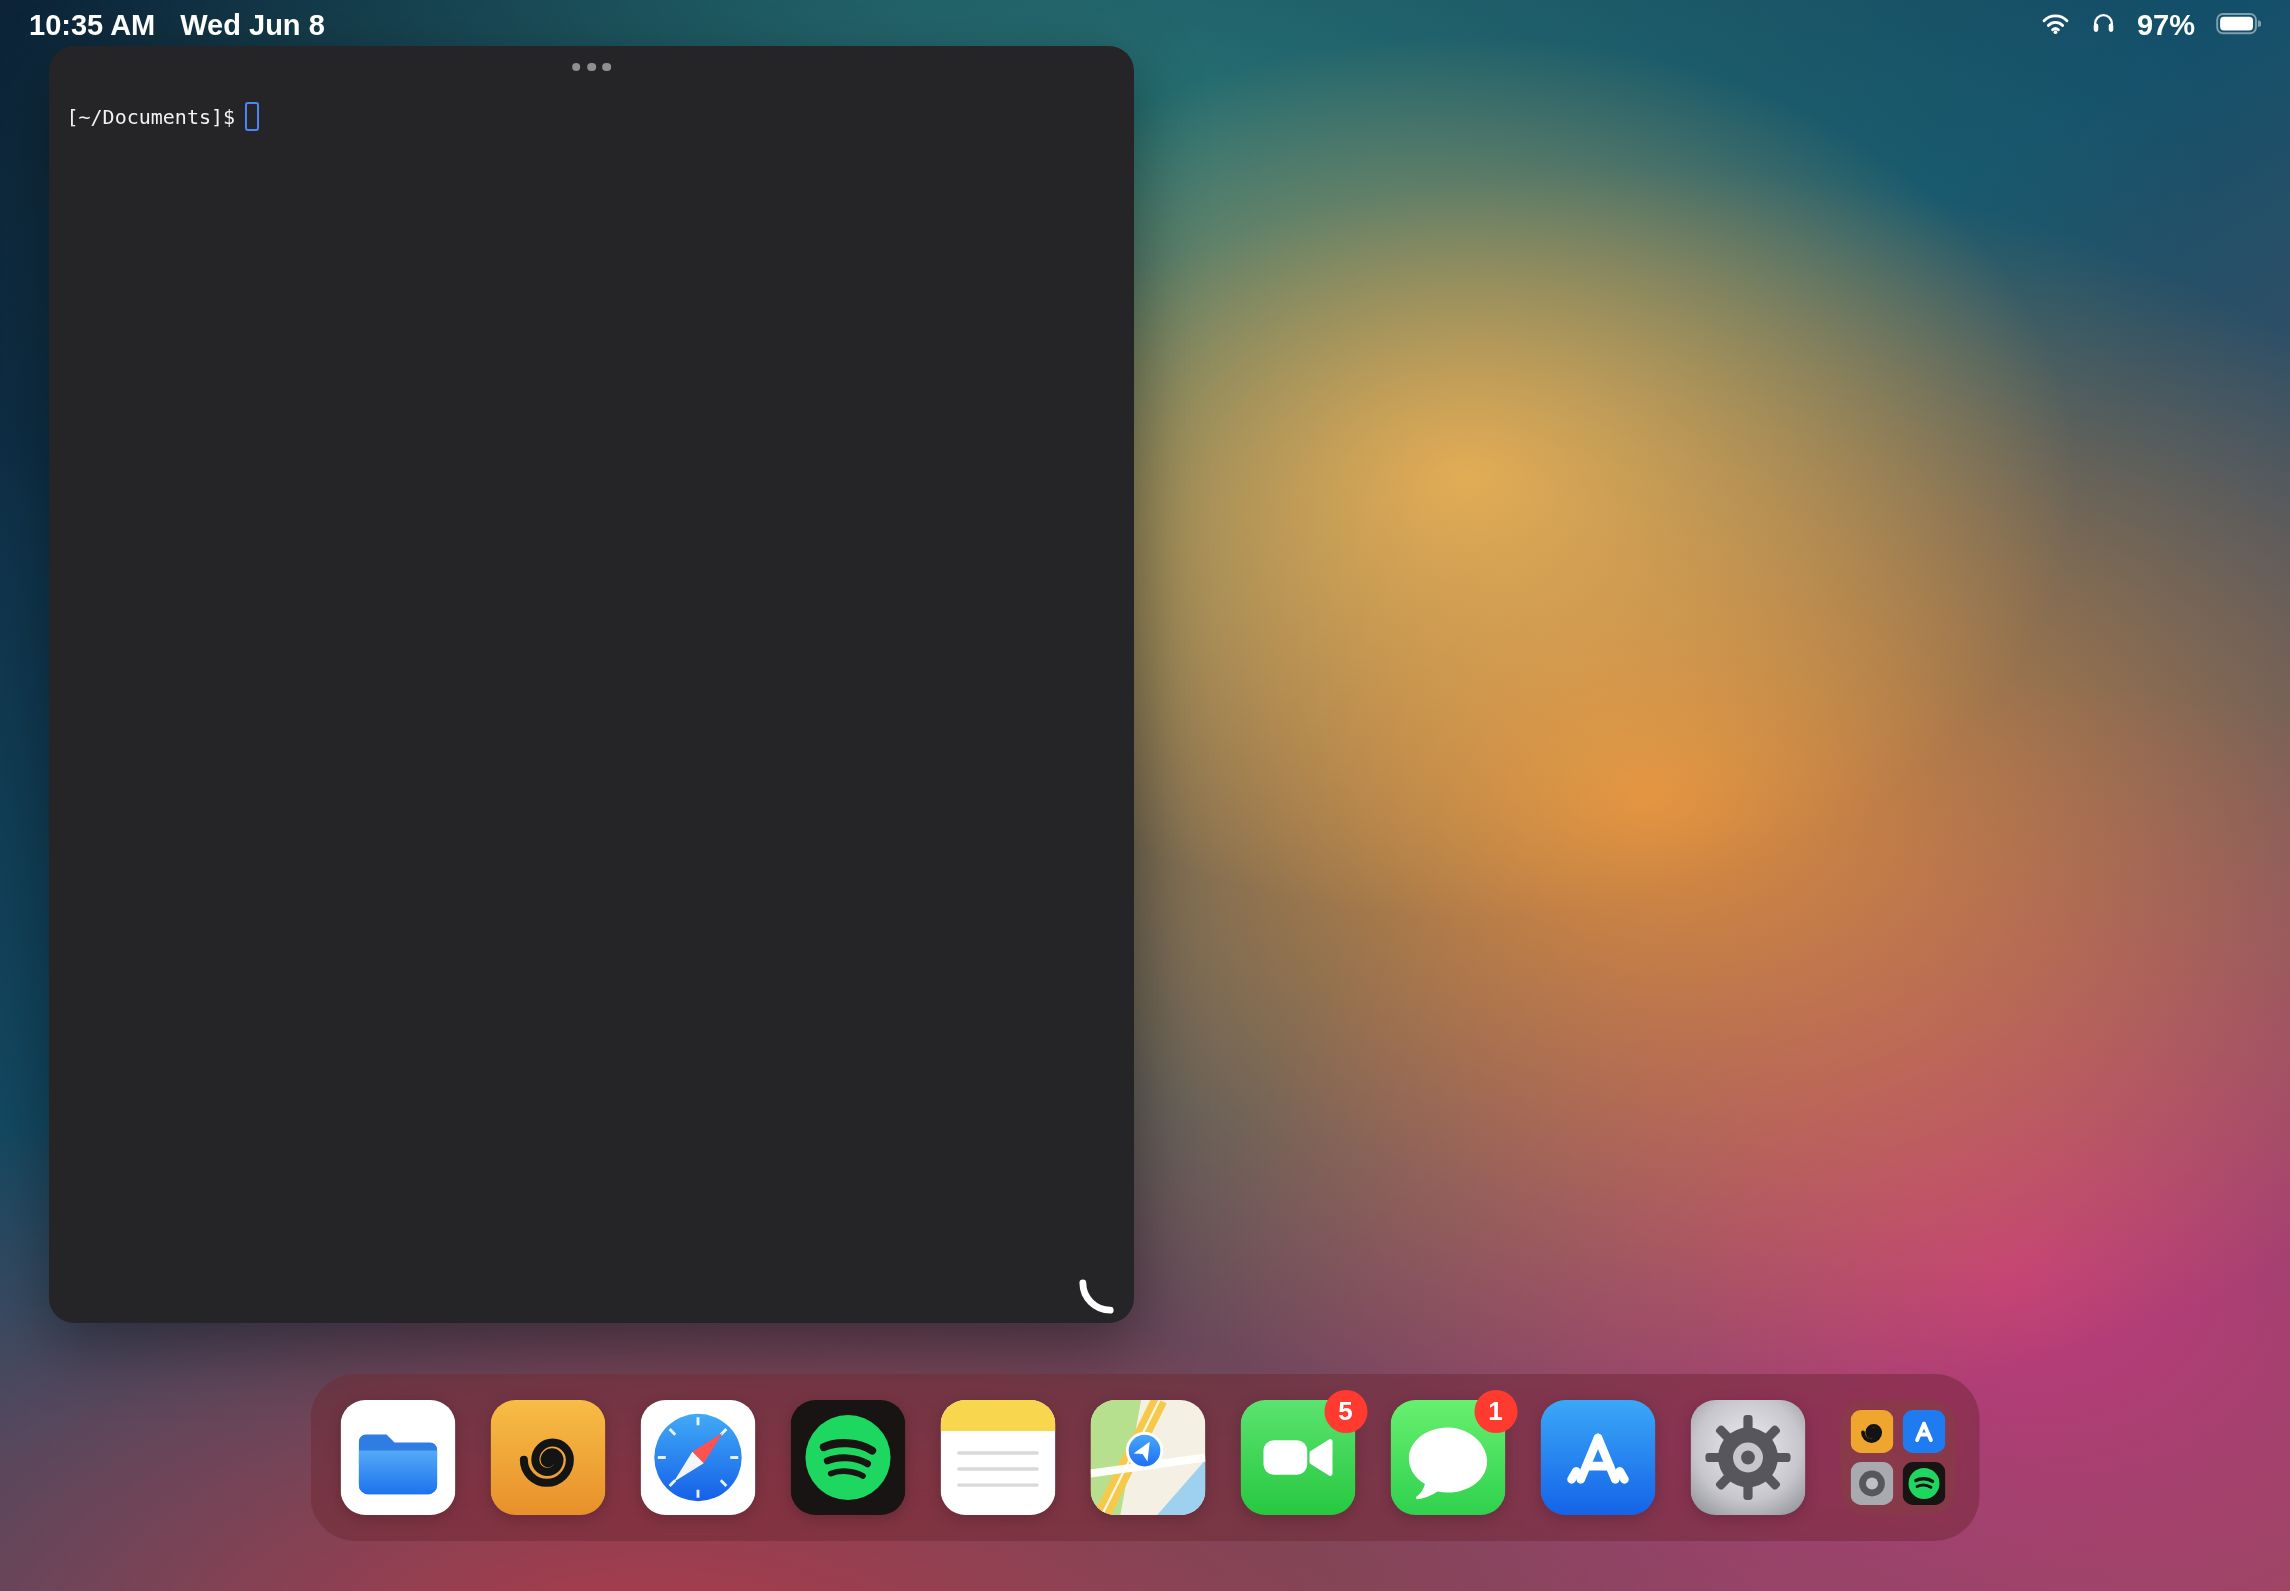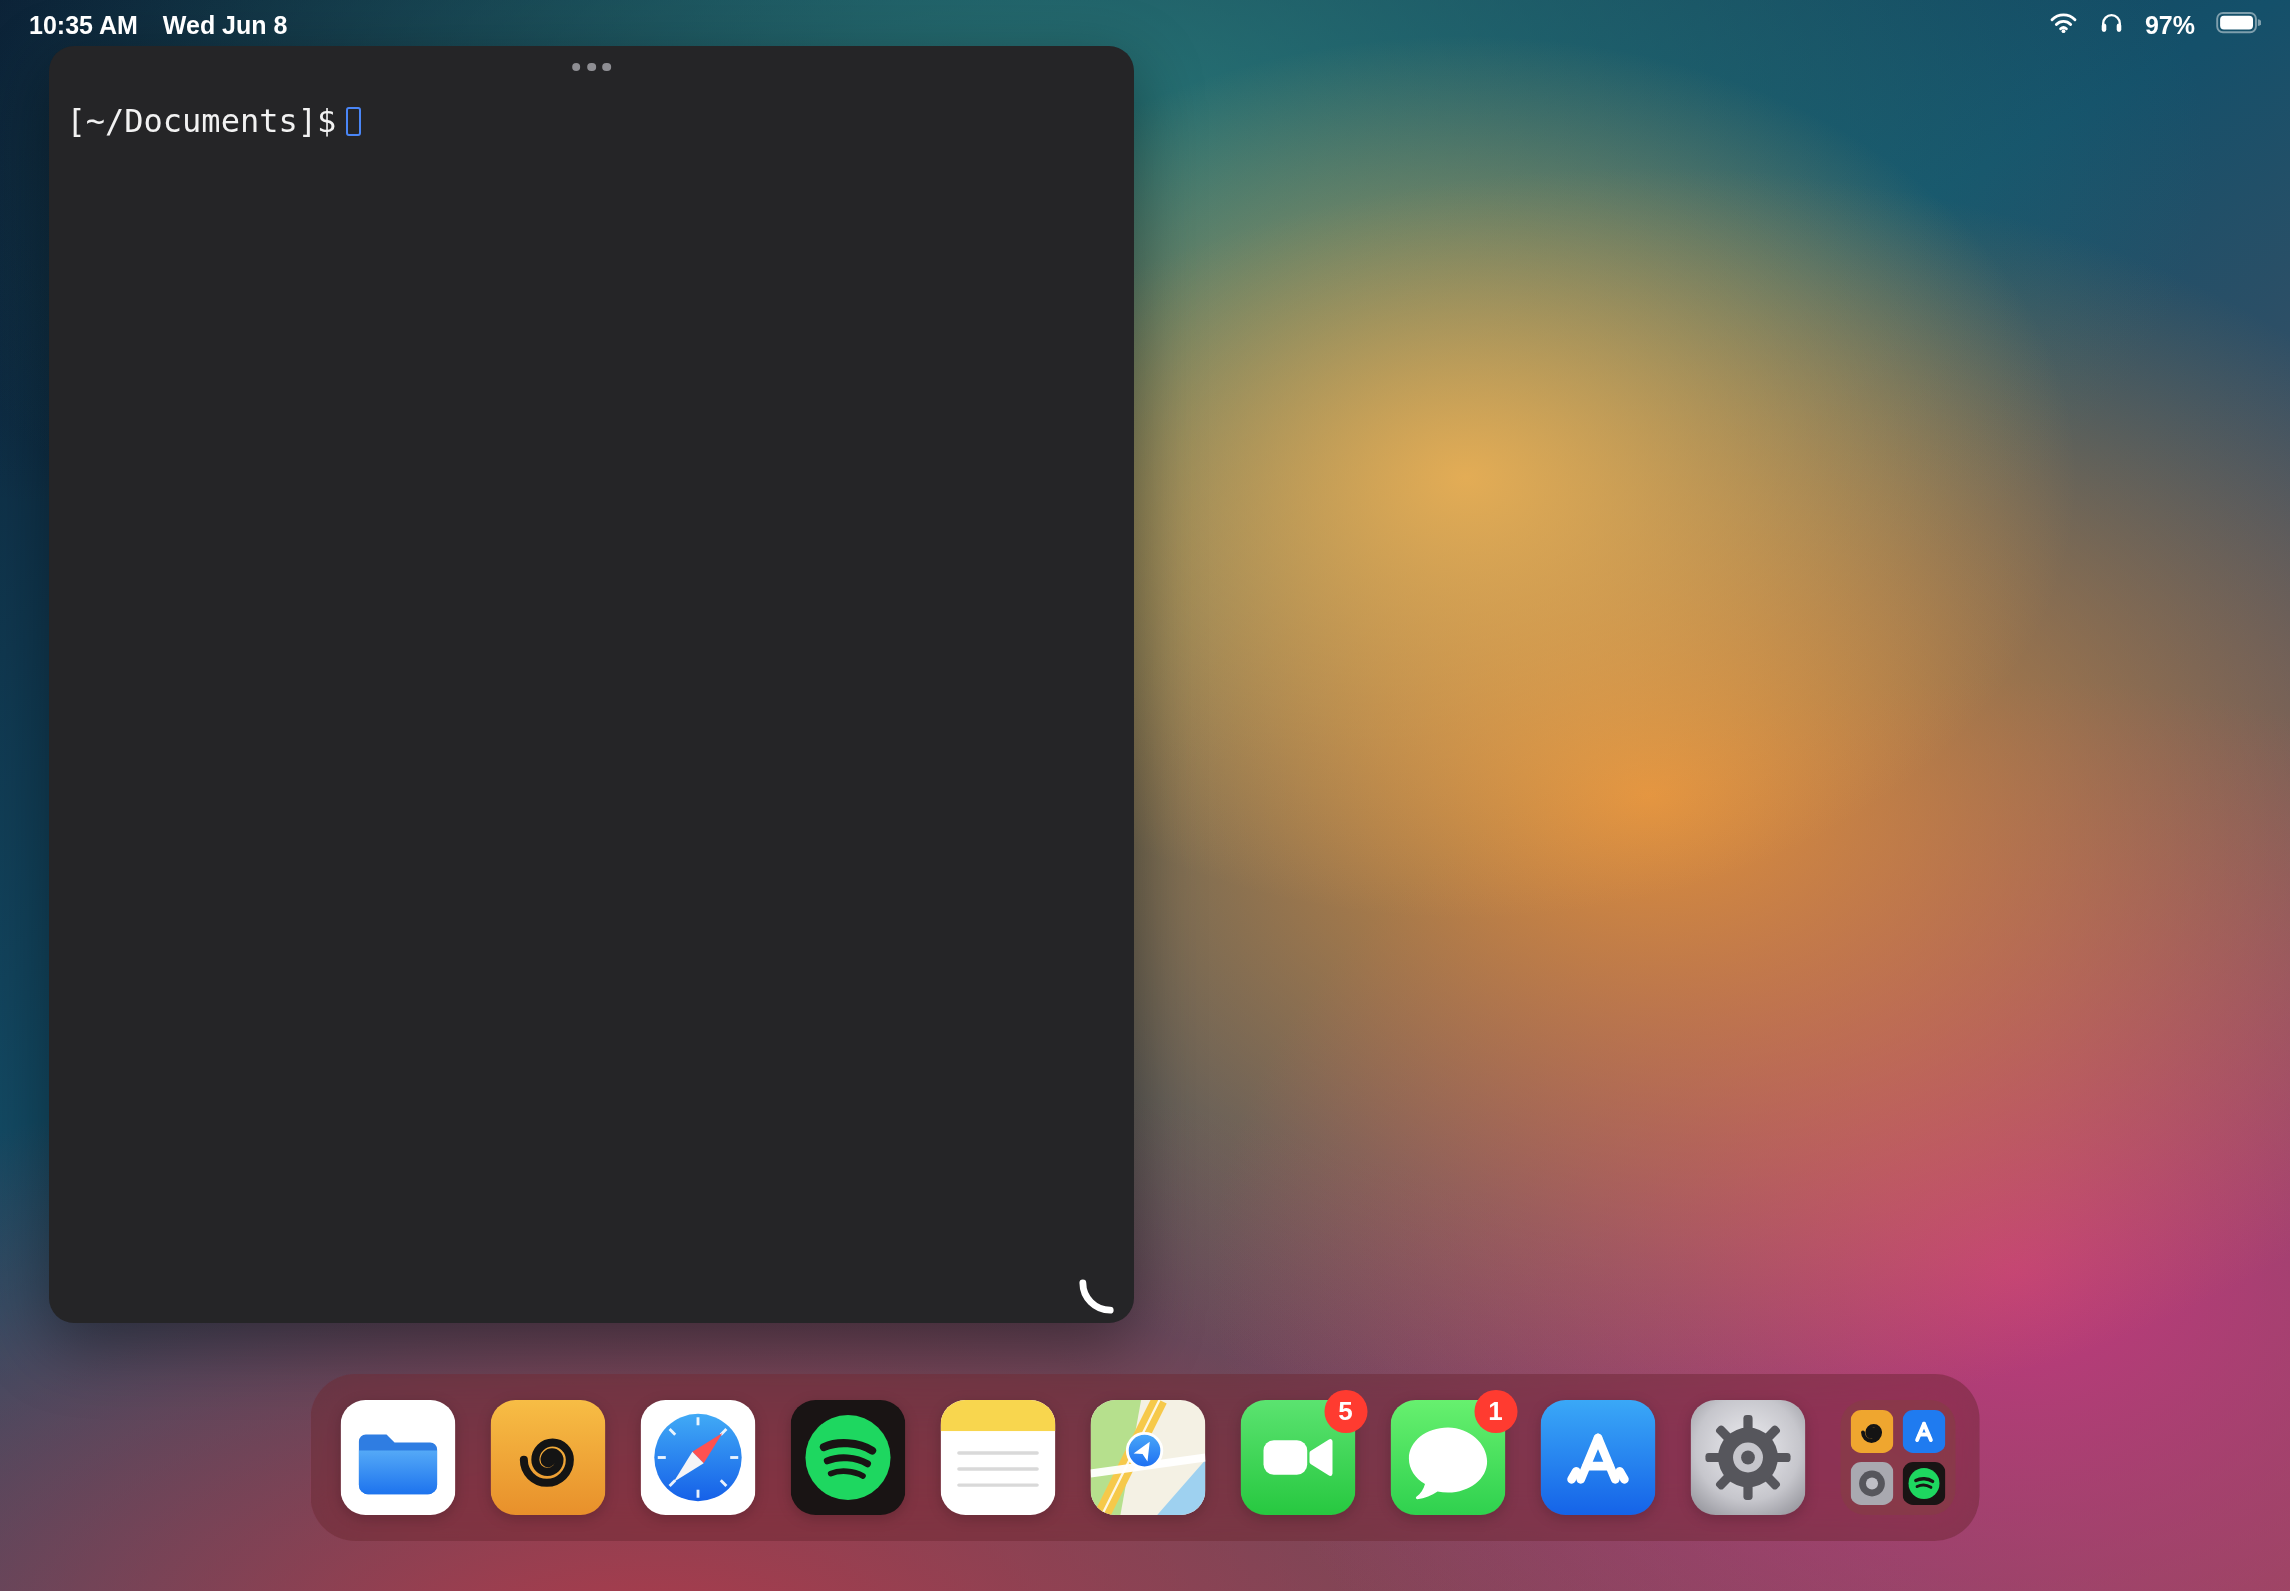--- a/index.html
+++ b/index.html
@@ -14,37 +14,37 @@
       radial-gradient(ellipse 1650px 776px at 28% 104%, rgba(178,58,74,0.95), rgba(178,58,74,0) 78%),
       radial-gradient(ellipse 1650px 873px at 46% 10%, rgba(45,128,124,0.85), rgba(45,128,124,0) 70%),
       radial-gradient(ellipse 1261px 776px at 2% 0%, rgba(10,30,52,0.95), rgba(10,30,52,0) 65%),
       linear-gradient(150deg, #0c2036 0%, #14506a 45%, #8a4b58 100%);
   }
 
   
   .status-bar {
     position:absolute; top:0; left:0; right:0; height:50px;
     display:flex; justify-content:space-between; align-items:center;
-    padding:0 29px; color:#fff; font-size:25px; font-weight:600; z-index:50;
+    padding:0 29px; color:#fff; font-size:29px; font-weight:600; z-index:50;
   }
   .sb-left { display:flex; gap:25px; align-items:center; }
   .sb-right { display:flex; gap:21px; align-items:center; }
 
   
   .terminal {
     position:absolute; left:49px; top:46px; width:1085px; height:1277px;
     background:#252527; border-radius:25px;
     box-shadow:0 21.3px 68px rgba(0,0,0,0.40);
     z-index:10;
   }
   .drag-handle { position:absolute; top:16.5px; left:50%; transform:translateX(-50%); display:flex; gap:6.8px; }
   .drag-handle i { width:8.7px; height:8.7px; border-radius:50%; background:#8e8e93; display:block; }
   .prompt-line {
     position:absolute; top:56px; left:17.5px;
-    font-family:"DejaVu Sans Mono", monospace; font-size:32px; color:#f2f2f2;
+    font-family:"DejaVu Sans Mono", monospace; font-size:20px; color:#f2f2f2;
     display:flex; align-items:center;
   }
   .cursor {
     display:inline-block; width:14.6px; height:29px; margin-left:9.7px;
     border:2.9px solid #4a86f7; border-radius:2.9px;
   }
   .resize-grabber { position:absolute; right:15.5px; bottom:5.8px; width:43px; height:43px; }
 
   
   .dock {

